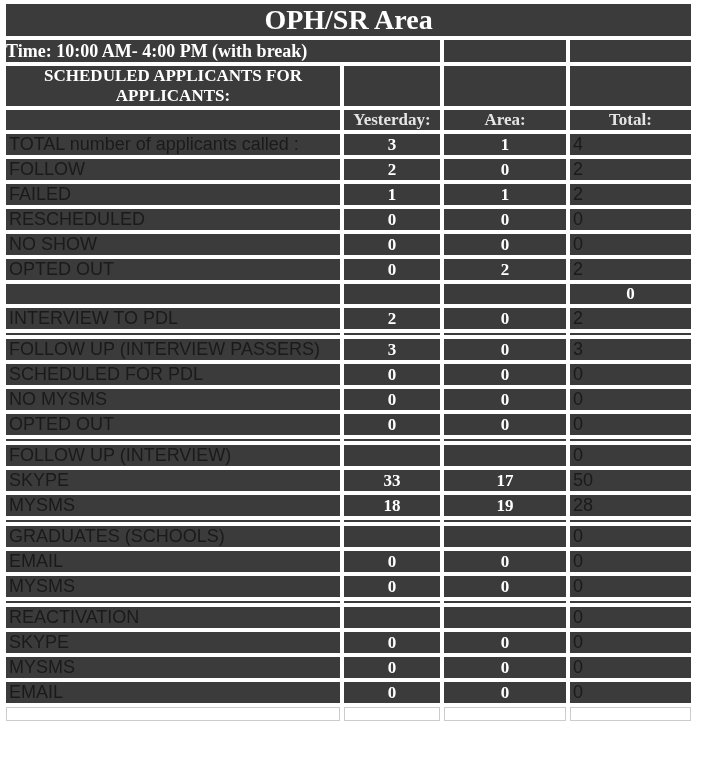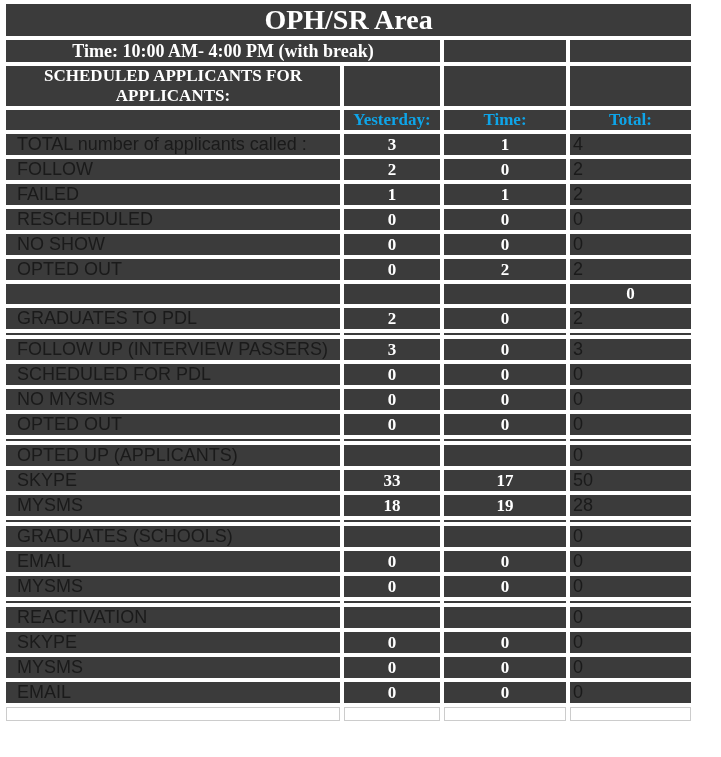--- a/index.html
+++ b/index.html
@@ -25,43 +25,43 @@
     vertical-align: middle;
   }
   td.title {
     height: 31px;
     text-align: center;
     font: bold 28px "Liberation Serif", serif;
     color: #ffffff;
   }
   td.time {
     height: 22px;
-    text-align: center;
+    text-align: left;
     font: bold 18px "Liberation Serif", serif;
     color: #ffffff;
   }
   td.sched {
     height: 26px;
     text-align: center;
     font: bold 17px "Liberation Serif", serif;
     color: #ffffff;
     white-space: normal;
     line-height: 20px;
   }
   td.hdr {
     height: 16px;
     text-align: center;
     font: bold 17px "Liberation Serif", serif;
-    color: #0ea5e9;
+    color: #e5e5e5;
   }
   td.lbl {
     height: 16px;
     font: 18px "Liberation Sans", sans-serif;
     color: #1a1a1a;
-    padding-left: 11px;
+    padding-left: 3px;
     text-align: left;
   }
   td.val {
     text-align: center;
     font: bold 17px "Liberation Serif", serif;
     color: #ffffff;
   }
   td.tot {
     font: 18px "Liberation Sans", sans-serif;
     color: #1a1a1a;
@@ -108,21 +108,21 @@
         <div>SCHEDULED APPLICANTS FOR</div>
         <div>APPLICANTS:</div>
       </td>
       <td class="c"></td>
       <td class="c"></td>
       <td class="c"></td>
     </tr>
     <tr>
       <td class="c"></td>
       <td class="hdr">Yesterday:</td>
-      <td class="hdr">Time:</td>
+      <td class="hdr">Area:</td>
       <td class="hdr">Total:</td>
     </tr>
   <tr>
         <td class="lbl">TOTAL number of applicants called :</td>
         <td class="val">3</td>
         <td class="val">1</td>
         <td class="tot">4</td>
       </tr>
       <tr>
         <td class="lbl">FOLLOW</td>
@@ -154,21 +154,21 @@
         <td class="val">2</td>
         <td class="tot">2</td>
       </tr>
       <tr>
         <td class="lbl"></td>
         <td class="val"></td>
         <td class="val"></td>
         <td class="tot-hl">0</td>
       </tr>
       <tr>
-        <td class="lbl">GRADUATES TO PDL</td>
+        <td class="lbl">INTERVIEW TO PDL</td>
         <td class="val">2</td>
         <td class="val">0</td>
         <td class="tot">2</td>
       </tr>
       <tr>
         <td class="spc"></td>
         <td class="spc"></td>
         <td class="spc"></td>
         <td class="spc"></td>
       </tr>
@@ -196,21 +196,21 @@
         <td class="val">0</td>
         <td class="tot">0</td>
       </tr>
       <tr>
         <td class="spc"></td>
         <td class="spc"></td>
         <td class="spc"></td>
         <td class="spc"></td>
       </tr>
       <tr>
-        <td class="lbl">OPTED UP (APPLICANTS)</td>
+        <td class="lbl">FOLLOW UP (INTERVIEW)</td>
         <td class="val"></td>
         <td class="val"></td>
         <td class="tot">0</td>
       </tr>
       <tr>
         <td class="lbl">SKYPE</td>
         <td class="val">33</td>
         <td class="val">17</td>
         <td class="tot">50</td>
       </tr>

